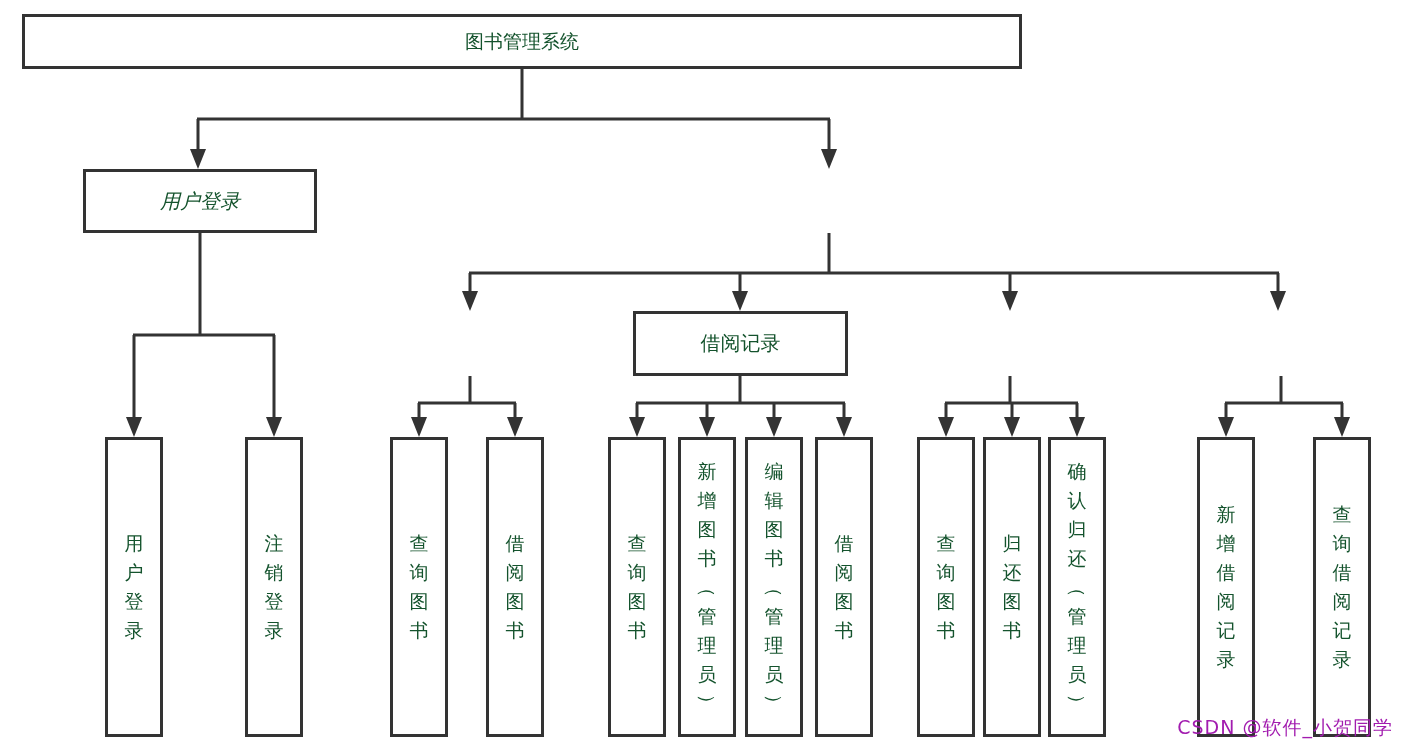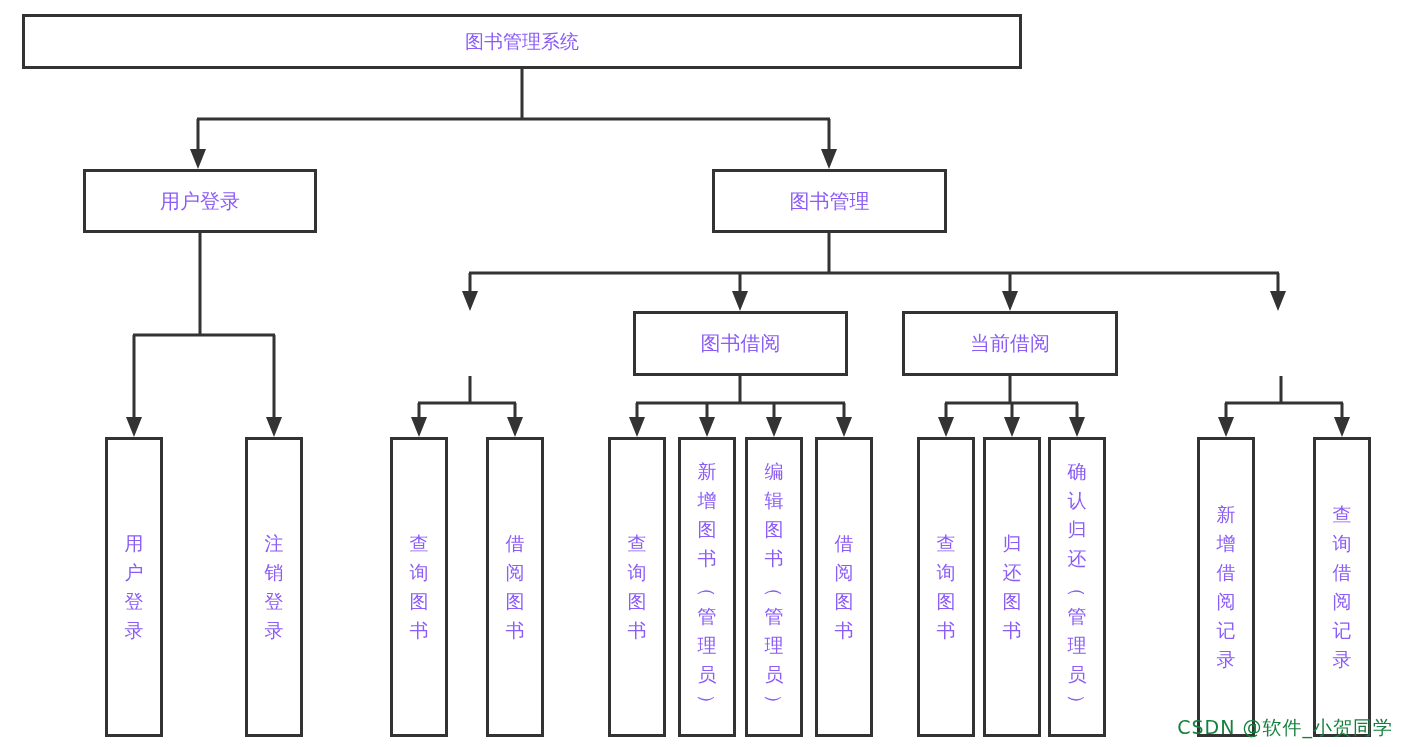--- a/index.html
+++ b/index.html
@@ -20,32 +20,32 @@
     left: 0;
     top: 0;
     width: 1405px;
     height: 747px;
   }
   .node {
     position: absolute;
     box-sizing: border-box;
     background: #ffffff;
     border: 3px solid #333333;
-    color: #8b5cf6;
+    color: #14532d;
     display: flex;
     align-items: center;
     justify-content: center;
     text-align: center;
   }
   .root-node {
     left: 22px; top: 14px; width: 1000px; height: 55px;
     font-size: 19px;
   }
   .l2-node { top: 169px; height: 64px; font-size: 20px; }
-  .n-user-login { left: 83px;  width: 234px; }
+  .n-user-login { left: 83px;  width: 234px; font-style: italic; }
   .n-book-mgmt { left: 712px; width: 235px; }
   .l3-node { top: 311px; height: 65px; font-size: 20px; }
   .n-recommend { left: 363px;  width: 215px; }
   .n-borrow    { left: 633px;  width: 215px; }
   .n-current   { left: 902px;  width: 216px; }
   .n-record    { left: 1172px; width: 218px; }
   .leaf {
     top: 437px;
     width: 58px;
     height: 300px;
@@ -59,21 +59,21 @@
     text-align: center;
   }
   .vchar.rot {
     transform: rotate(90deg);
   }
   #watermark {
     position: absolute;
     right: 12px;
     bottom: 6px;
     font-size: 19px;
-    color: #15803d;
+    color: #a21caf;
     letter-spacing: 1px;
     white-space: nowrap;
   }
 </style>
 </head>
 <body>
 
 <div id="canvas">
 
   <svg id="connectors" viewBox="0 0 1405 747" xmlns="http://www.w3.org/2000/svg">
@@ -112,24 +112,22 @@
       <polygon points="1004,417 1020,417 1012,437"></polygon>
       <polygon points="1069,417 1085,417 1077,437"></polygon>
       <polygon points="1218,417 1234,417 1226,437"></polygon>
       <polygon points="1334,417 1350,417 1342,437"></polygon>
     </g>
   </svg>
 
   <div class="node root-node">图书管理系统</div>
 
   <div class="node l2-node n-user-login">用户登录</div>
-  <div class="node l2-node n-book-mgmt">图书管理</div>
-
-  <div class="node l3-node n-borrow">图书借阅</div>
-  <div class="node l3-node n-current">当前借阅</div>
+
+  <div class="node l3-node n-borrow">借阅记录</div>
 
   <div class="node leaf" style="left:105px">
       <span class="vchar">用</span>
       <span class="vchar">户</span>
       <span class="vchar">登</span>
       <span class="vchar">录</span>
     </div>
   <div class="node leaf" style="left:245px">
       <span class="vchar">注</span>
       <span class="vchar">销</span>

